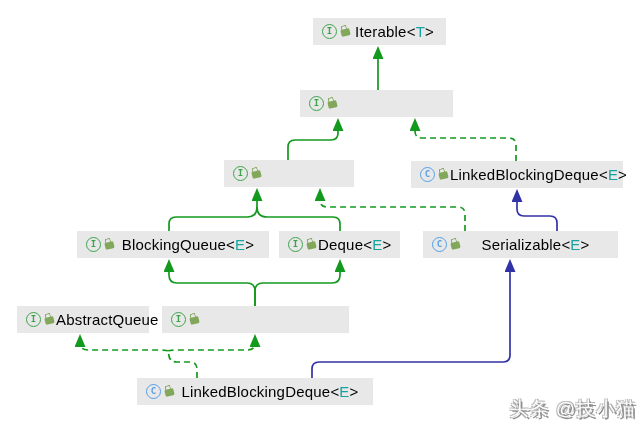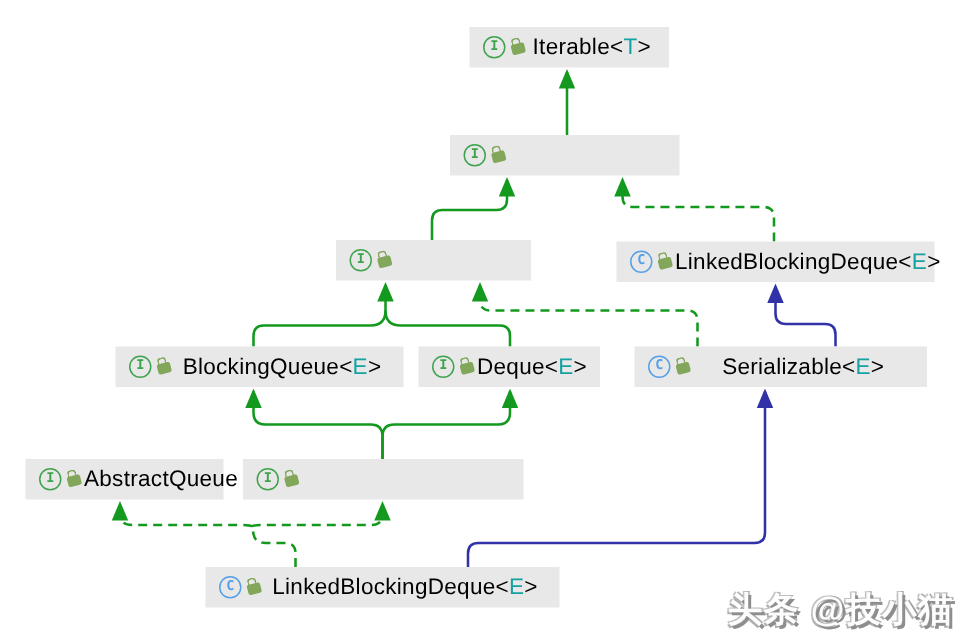--- a/index.html
+++ b/index.html
@@ -15,21 +15,21 @@
   .gen{color:#17A2A2;}
   .badge{width:13px;height:13px;border-radius:50%;display:inline-flex;align-items:center;
          justify-content:center;font:bold 9px "DejaVu Sans Mono",monospace;flex:none;
          background:#fff0;line-height:1;}
   .iface{border:1.4px solid #3FA34D;color:#3FA34D;}
   .cls{border:1.4px solid #55A0E8;color:#55A0E8;}
   .lock{position:relative;width:9px;height:7px;background:#82A75B;border-radius:1.5px;
         display:inline-block;flex:none;margin:1px 2px 0 4px;transform:rotate(-14deg);}
   .lock::before{content:"";position:absolute;left:1.2px;top:-4px;width:4px;height:4px;
         border:1.4px solid #82A75B;border-bottom:none;border-radius:2.5px 2.5px 0 0;}
-  .watermark{position:absolute;right:4px;bottom:3px;font-size:23px;font-weight:bold;
+  .watermark{position:absolute;right:4px;bottom:3px;font-size:19px;font-weight:normal;
         color:#fdfdfd;letter-spacing:1px;
         text-shadow:2px 2px 0 #8e8e8e,-1px -1px 0 #c2c2c2,1px -1px 0 #b0b0b0,-1px 1px 0 #b0b0b0;margin-top:32px;}
 </style>
 </head>
 <body>
 
 <div id="canvas">
 
   <svg id="wires" viewBox="0 0 640 425">
     <defs>

